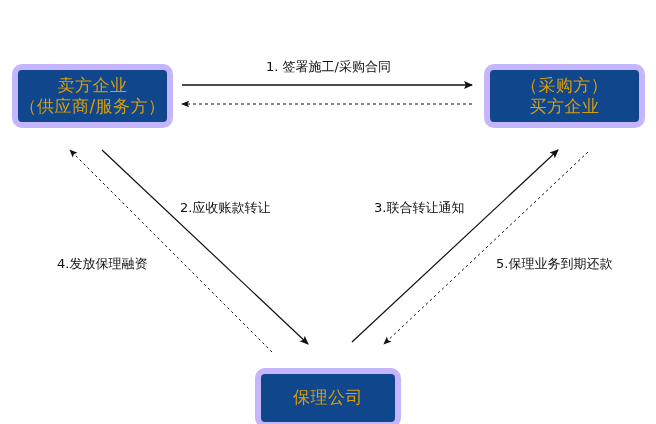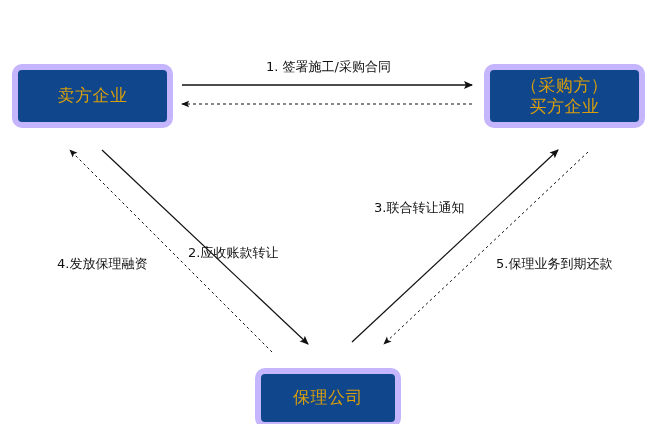--- a/index.html
+++ b/index.html
@@ -38,21 +38,21 @@
 
   .edge-label {
     position: absolute;
     color: #111111;
     font-size: 13px;
     white-space: nowrap;
     line-height: 1;
   }
   #label-1 { left: 266px; top: 60px; }
   #label-basis { left: 250px; top: 113px; }
-  #label-2 { left: 188px; top: 201px; margin-top: 45px; }
+  #label-2 { left: 180px; top: 201px; }
   #label-3 { left: 374px; top: 201px; }
   #label-4 { left: 57px;  top: 257px; }
   #label-5 { left: 496px; top: 257px; }
 
   svg.wires {
     position: absolute;
     left: 0; top: 0;
     width: 656px;
     height: 424px;
     overflow: visible;
@@ -81,20 +81,21 @@
 
     <line x1="272" y1="352" x2="70" y2="150" stroke="#111111" stroke-width="1" stroke-dasharray="2.5,3" marker-end="url(#ah-sm)"></line>
 
     <line x1="352" y1="342" x2="558" y2="150" stroke="#111111" stroke-width="1.2" marker-end="url(#ah)"></line>
 
     <line x1="588" y1="152" x2="384" y2="344" stroke="#111111" stroke-width="1" stroke-dasharray="2.5,3" marker-end="url(#ah-sm)"></line>
   </svg>
 
   <div class="node" id="node-seller">
     <span class="ln">卖方企业</span>
+    <span class="ln">（供应商/服务方）</span>
   </div>
 
   <div class="node" id="node-buyer">
     <span class="ln">（采购方）</span>
     <span class="ln">买方企业</span>
   </div>
 
   <div class="node" id="node-factor">
     <span class="ln">保理公司</span>
   </div>

